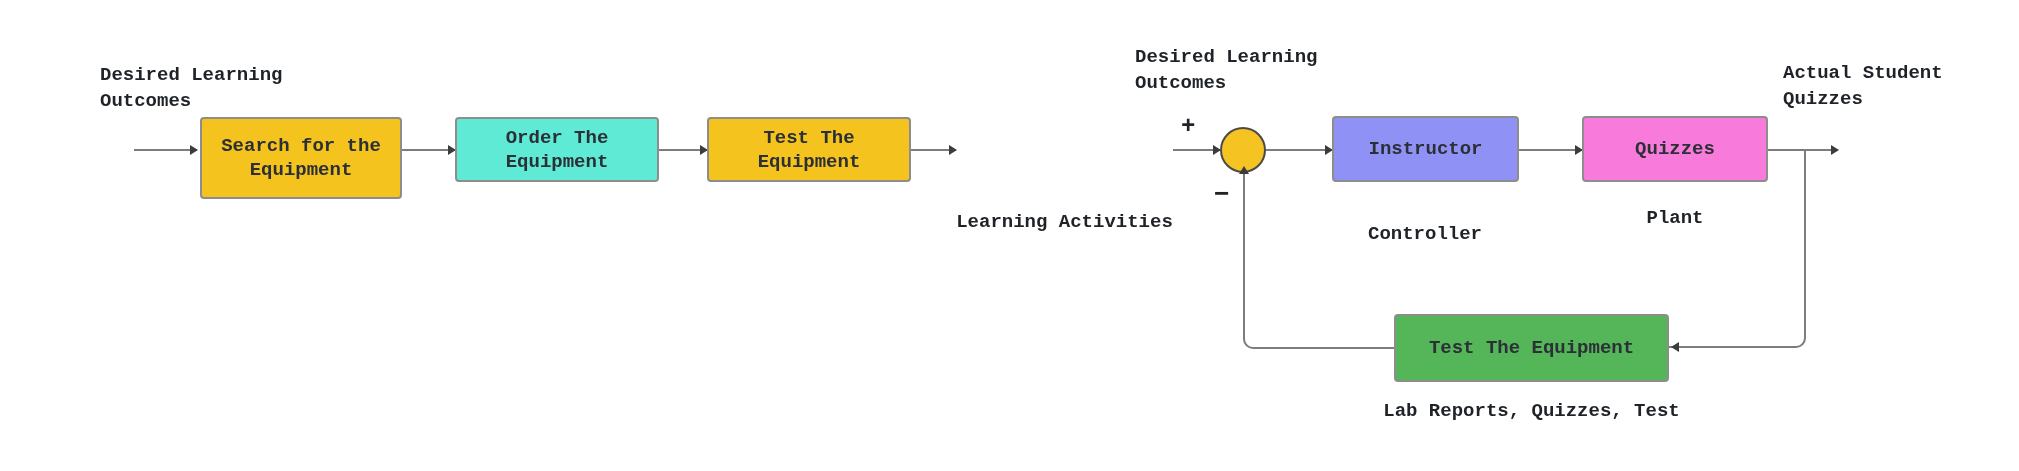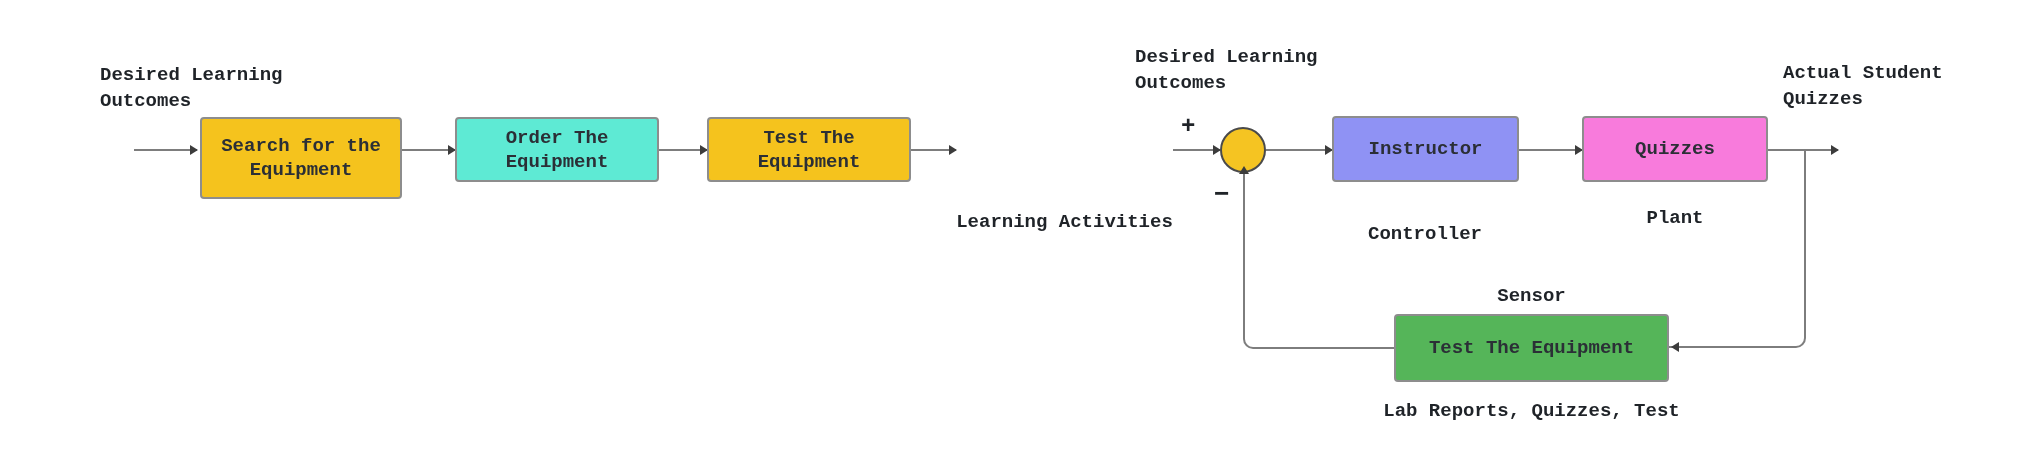--- a/index.html
+++ b/index.html
@@ -132,21 +132,20 @@
   <div class="ann centered" style="left:956px;top:209px;width:217px;">Learning Activities</div>
   <div class="ann centered" style="left:1332px;top:205px;width:186px;margin-top:16px;">Controller</div>
   <div class="ann centered" style="left:1582px;top:205px;width:186px;">Plant</div>
 
   <div class="feedback-right"></div>
   <div class="arrow-left" style="left:1671px;top:342px;"></div>
 
   <div class="feedback-left"></div>
   <div class="arrow-up" style="left:1239px;top:166px;"></div>
 
-  <div class="ann centered" style="left:1394px;top:283px;width:275px;">Sensor</div>
 
   <div class="block" style="left: 1394px; top: 314px; width: 275px; height: 68px; background-color: rgb(85, 181, 89);">
     <span>Test The Equipment</span>
   </div>
 
   <div class="ann centered" style="left:1370px;top:398px;width:323px;">Lab Reports, Quizzes, Test</div>
 
 </div>
 
 </body></html>

